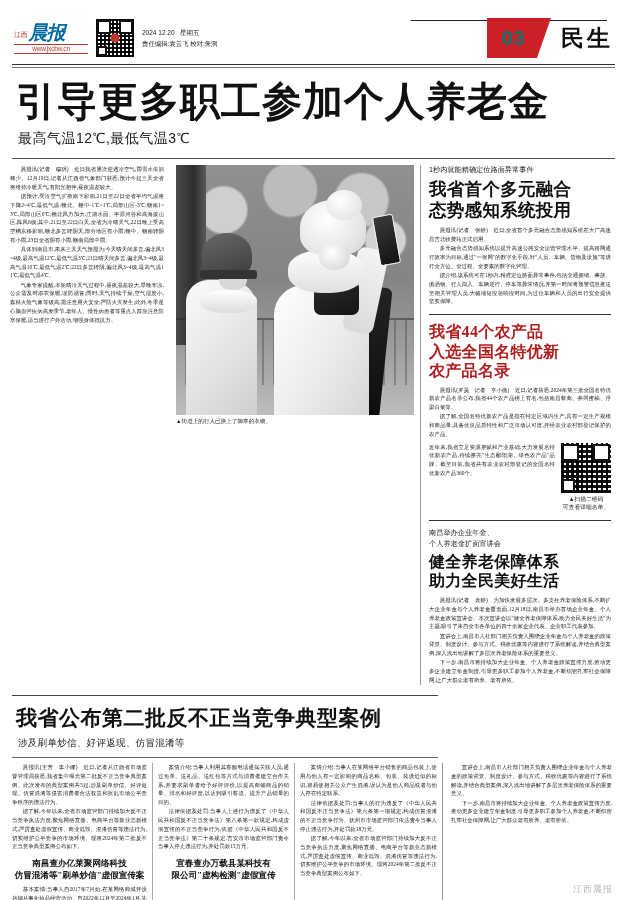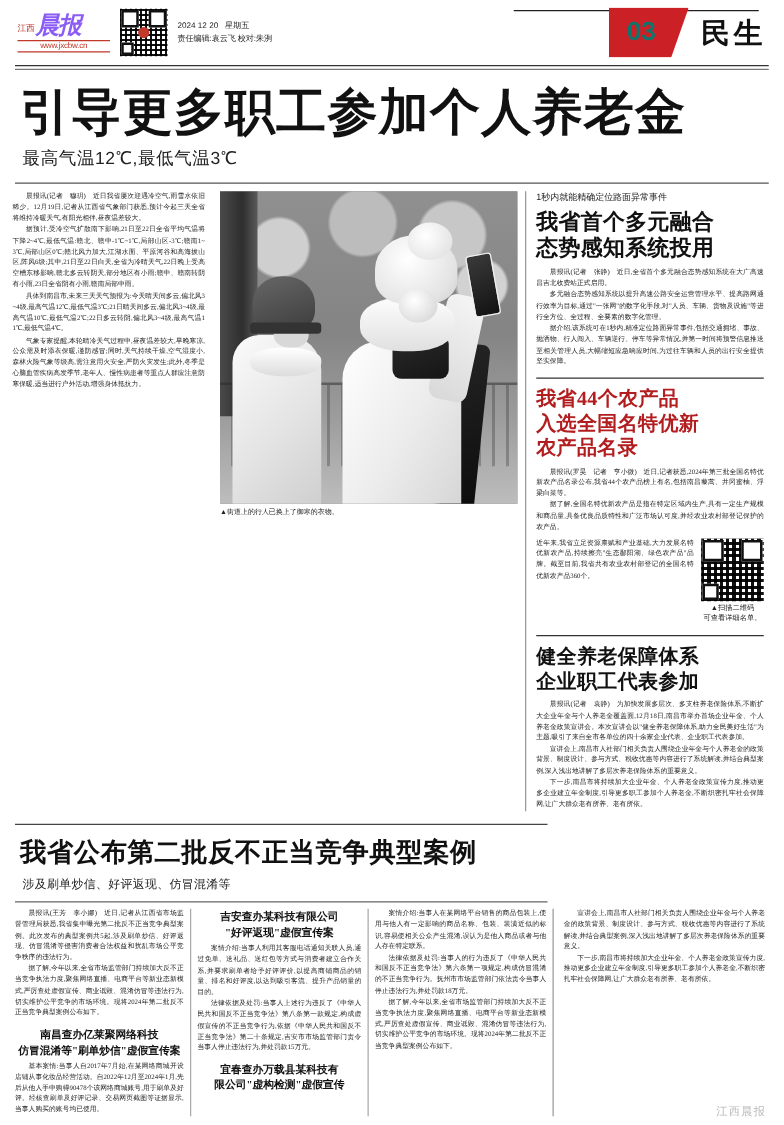--- a/index.html
+++ b/index.html
@@ -3,38 +3,38 @@
 <meta charset="utf-8">
 <style>
   * { box-sizing: border-box; margin: 0; padding: 0; }
   html, body {
     width: 627px; height: 900px;
     background: #ffffff;
     font-family: "Liberation Serif", "DejaVu Serif", serif;
     color: #1a1a1a;
     overflow: hidden;
   }
-  .page { position: relative; width: 627px; height: 900px; padding: 0 10px; }
+  .page { position: relative; width: 627px; height: 900px; padding: 12px 10px; }
 
   
   .masthead {
     position: relative; height: 52px;
     display: flex; align-items: center;
   }
   .logo-block { width: 78px; padding-left: 4px; }
   .logo-row { display: flex; align-items: flex-end; gap: 1px; }
   .logo-prov {
     font-family: "Liberation Serif", serif;
     font-size: 7px; color: #c0392b; letter-spacing: -0.3px;
     padding-bottom: 2px;
   }
   .logo-name {
     font-family: Liberation Sans, sans-serif;
     font-size: 19px; font-weight: bold; font-style: italic;
-    color: #8b5cf6; letter-spacing: -1px; line-height: 1;
+    color: #0369a1; letter-spacing: -1px; line-height: 1;
   }
   .logo-url {
     margin-top: 2px; font-size: 6.5px; color: #c0392b;
     border-top: 0.7px solid #c0392b; border-bottom: 0.7px solid #c0392b;
     text-align: center; letter-spacing: -0.2px; padding: 0.5px 0;
     font-family: "Liberation Sans", sans-serif;
   }
   .qr-mast {
     width: 38px; height: 38px; margin-left: 8px;
     background:
@@ -365,22 +365,24 @@
               </div>
             <div class="qr-cap" style="white-space:pre-line">▲扫描二维码
 可查看详细名单。</div>
           </div>
         </div>
       </div>
 
       <div class="rrule-thick"></div>
 
       <div>
+        <div class="kicker" style="white-space:pre-line">南昌举办企业年金、
+个人养老金扩面宣讲会</div>
         <div class="rhead rhead-sm" style="white-space:pre-line">健全养老保障体系
-企业职工代表参加</div>
+助力全民美好生活</div>
         <div class="body-text" style="margin-top:5px">
           <p>晨报讯(记者　袁静)　为加快发展多层次、多支柱养老保险体系,不断扩大企业年金与个人养老金覆盖面,12月18日,南昌市举办首场企业年金、个人养老金政策宣讲会。本次宣讲会以"健全养老保障体系,助力全民美好生活"为主题,吸引了来自全市各单位的四十余家企业代表、企业职工代表参加。</p>
           <p>宣讲会上,南昌市人社部门相关负责人围绕企业年金与个人养老金的政策背景、制度设计、参与方式、税收优惠等内容进行了系统解读,并结合典型案例,深入浅出地讲解了多层次养老保险体系的重要意义。</p>
           <p>下一步,南昌市将持续加大企业年金、个人养老金政策宣传力度,推动更多企业建立年金制度,引导更多职工参加个人养老金,不断织密扎牢社会保障网,让广大群众老有所养、老有所依。</p>
         </div>
       </div>
 
     </div>
   </div>
 
@@ -404,22 +406,20 @@
         <div class="sub-head" style="white-space:pre-line">南昌查办亿莱聚网络科技
 仿冒混淆等"刷单炒信"虚假宣传案</div>
         <div class="body-text">
           <p>基本案情:当事人自2017年7月始,在某网络商城开设店铺从事化妆品经营活动。自2022年12月至2024年1月,先后从他人手中购得90478个该网络商城账号,用于刷单及好评。经核查刷单及好评记录、交易网页截图等证据显示,当事人购买的账号均已使用。</p>
 
         </div>
 
       </div>
 
       <div class="bcol b2">
-        <div class="sub-head first" style="white-space:pre-line">吉安查办某科技有限公司
-"好评返现"虚假宣传案</div>
         <div class="body-text">
           <p>案情介绍:当事人利用其客服电话通知关联人员,通过免单、送礼品、送红包等方式与消费者建立合作关系,并要求刷单者给予好评评价,以提高商铺商品的销量、排名和好评度,以达到吸引客流、提升产品销量的目的。</p>
           <p>法律依据及处罚:当事人上述行为违反了《中华人民共和国反不正当竞争法》第八条第一款规定,构成虚假宣传的不正当竞争行为,依据《中华人民共和国反不正当竞争法》第二十条规定,吉安市市场监管部门责令当事人停止违法行为,并处罚款15万元。</p>
         </div>
         <div class="sub-head" style="white-space:pre-line">宜春查办万载县某科技有
 限公司"虚构检测"虚假宣传</div>
 
       </div>
 
       <div class="bcol b3">

